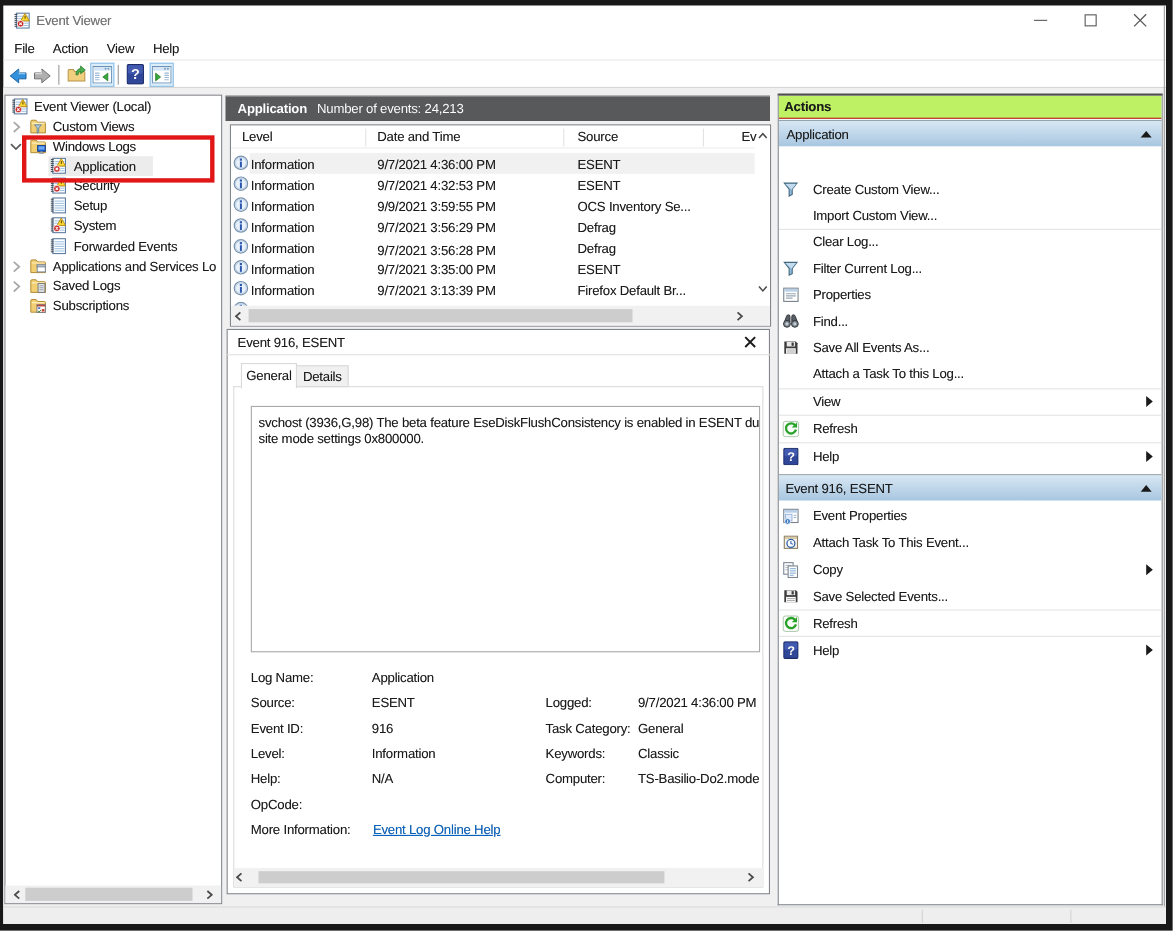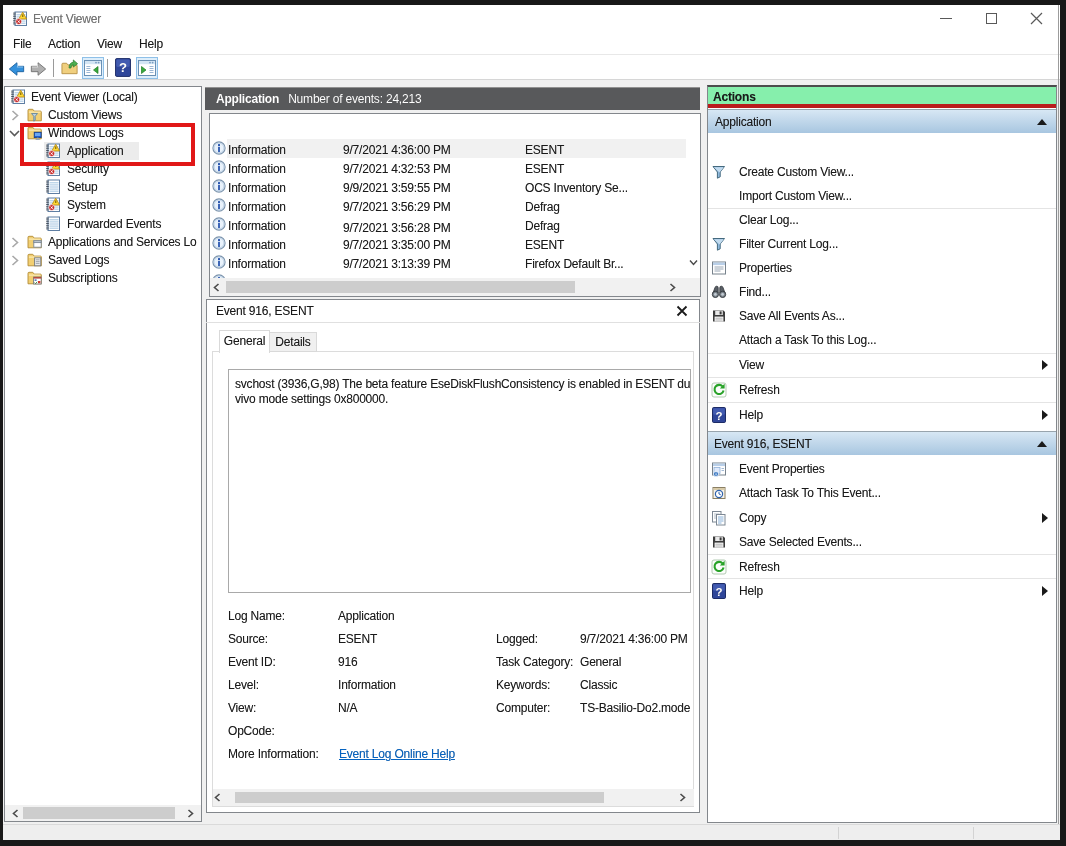--- a/index.html
+++ b/index.html
@@ -359,20 +359,33 @@
   <svg class="a" style="left:182px;top:4px" width="7" height="9">
       <path d="M1.5 1 L5.5 4.5 L1.5 8" stroke="#4a4a4a" stroke-width="1.6" fill="none"></path>
     </svg>
 </div>
 <div class="a" id="redbox"></div>
 
 <div class="a" id="chdr"><b style="margin-left:11px">Application</b><span style="margin-left:9px">Number of events: 24,213</span></div>
 
 <div class="a" id="tblf"></div>
 <div class="a" id="evrows" style="left:210px;top:114px;width:490px;height:164px;overflow:hidden">
+  <div style="position:absolute;left:0;top:0;width:100%;height:20px">
+    <span class="lbl" style="left:10px;top:3px">Level</span>
+      <span class="lbl" style="left:133px;top:3px">Date and Time</span>
+      <span class="lbl" style="left:315px;top:3px">Source</span>
+      <span class="lbl" style="left:464px;top:3px">Ev</span>
+    <div class="colsep" style="left:122px"></div>
+      <div class="colsep" style="left:302px"></div>
+      <div class="colsep" style="left:429px"></div>
+    <svg class="a" style="left:479px;top:6px" width="9" height="7">
+        <path d="M1 5.5 L4.5 1.5 L8 5.5" stroke="#4a4a4a" stroke-width="1.4" fill="none"></path>
+      </svg>
+    <div style="position:absolute;left:0;top:20px;width:476px;height:1px;background:#ededed"></div>
+  </div>
   <div class="ev" style="top:25px">
       <div style="position:absolute;left:17px;top:0;width:459px;height:19px;background:#f1f1f1"></div>
       <svg class="icon" style="left:2px;top:2px" width="14" height="14">
         <use href="#info14"></use>
       </svg>
       <span class="lbl" style="left:18px;top:2px">Information</span>
       <span class="lbl" style="left:133px;top:2px">9/7/2021 4:36:00 PM</span>
       <span class="lbl" style="left:315px;top:2px">ESENT</span>
     </div>
   <div class="ev" style="top:44px">
@@ -448,57 +461,57 @@
   <span class="lbl" style="left:10px;top:5px">Event 916, ESENT</span>
   <svg class="a" style="left:470px;top:6px" width="12" height="12">
       <path d="M1.5 1.5 L10.5 10.5 M10.5 1.5 L1.5 10.5" stroke="#1a1a1a" stroke-width="1.8" fill="none"></path>
     </svg>
   <div class="a" style="left:0;top:23px;width:494px;height:1px;background:#e0e0e0"></div>
   <div class="a" style="left:6px;top:52px;width:482px;height:456px;border:1px solid #dcdcdc"></div>
   <div class="a" style="left:63px;top:33px;width:48px;height:20px;background:#f0f0f0;border:1px solid #d9d9d9;text-align:center;line-height:19px">Details</div>
   <div class="a" style="left:13px;top:31px;width:51px;height:23px;background:#fff;border:1px solid #d9d9d9;border-bottom:none;text-align:center;line-height:21px">General</div>
   <div class="a" style="left:22px;top:70px;width:463px;height:224px;border:1px solid #a9a9a9;overflow:hidden">
     <span class="lbl" style="left:6px;top:7px">svchost (3936,G,98) The beta feature EseDiskFlushConsistency is enabled in ESENT due to</span>
-    <span class="lbl" style="left:6px;top:22px">vivo mode settings 0x800000.</span>
+    <span class="lbl" style="left:6px;top:22px">site mode settings 0x800000.</span>
   </div>
   <span class="lbl" style="left:22px;top:310px">Log Name:</span>
     <span class="lbl" style="left:132px;top:310px">Application</span>
   <span class="lbl" style="left:22px;top:333px">Source:</span>
     <span class="lbl" style="left:132px;top:333px">ESENT</span>
     <span class="lbl" style="left:290px;top:333px">Logged:</span>
     <span class="lbl" style="left:374px;top:333px">9/7/2021 4:36:00 PM</span>
   <span class="lbl" style="left:22px;top:356px">Event ID:</span>
     <span class="lbl" style="left:132px;top:356px">916</span>
     <span class="lbl" style="left:290px;top:356px">Task Category:</span>
     <span class="lbl" style="left:374px;top:356px">General</span>
   <span class="lbl" style="left:22px;top:379px">Level:</span>
     <span class="lbl" style="left:132px;top:379px">Information</span>
     <span class="lbl" style="left:290px;top:379px">Keywords:</span>
     <span class="lbl" style="left:374px;top:379px">Classic</span>
-  <span class="lbl" style="left:22px;top:402px">View:</span>
+  <span class="lbl" style="left:22px;top:402px">Help:</span>
     <span class="lbl" style="left:132px;top:402px">N/A</span>
     <span class="lbl" style="left:290px;top:402px">Computer:</span>
     <span class="lbl" style="left:374px;top:402px">TS-Basilio-Do2.mode</span>
   <span class="lbl" style="left:22px;top:425px">OpCode:</span>
   <span class="lbl" style="left:22px;top:448px">More Information:</span>
     <span class="lbl" style="left:133px;top:448px;color:#0563c1;text-decoration:underline">Event Log Online Help</span>
   <div class="a sb" style="left:7px;top:490px;width:481px;height:17px">
     <svg class="a" style="left:1px;top:4px" width="7" height="9">
         <path d="M5.5 1 L1.5 4.5 L5.5 8" stroke="#4a4a4a" stroke-width="1.6" fill="none"></path>
       </svg>
     <div class="thumb" style="left:22px;top:3px;width:369px;height:11px"></div>
     <svg class="a" style="left:466px;top:4px" width="7" height="9">
         <path d="M1.5 1 L5.5 4.5 L1.5 8" stroke="#4a4a4a" stroke-width="1.6" fill="none"></path>
       </svg>
   </div>
 </div>
 
 <div class="a" id="ap"></div>
 <div class="a" id="apc" style="left:708px;top:87px;width:348px;height:734px;overflow:hidden">
-  <div class="a" style="left:0;top:0;width:348px;height:21px;background:#86efac;border-bottom:4px solid #b91c1c;line-height:20px"><b style="margin-left:5px">Actions</b></div>
+  <div class="a" style="left:0;top:0;width:348px;height:21px;background:#bef264;border-bottom:1px solid #b91c1c;line-height:20px"><b style="margin-left:5px">Actions</b></div>
   <div class="apbar" style="top:22px"><span style="margin-left:7px">Application</span><span class="up"></span></div>
   <div class="apit" style="top:73px">
       <svg class="icon" style="left:3px;top:4px" width="16" height="16">
         <use href="#funnel"></use>
       </svg>
       <span class="t">Create Custom View...</span>
     </div>
   <div class="apit" style="top:97px">
       <span class="t">Import Custom View...</span>
     </div>

